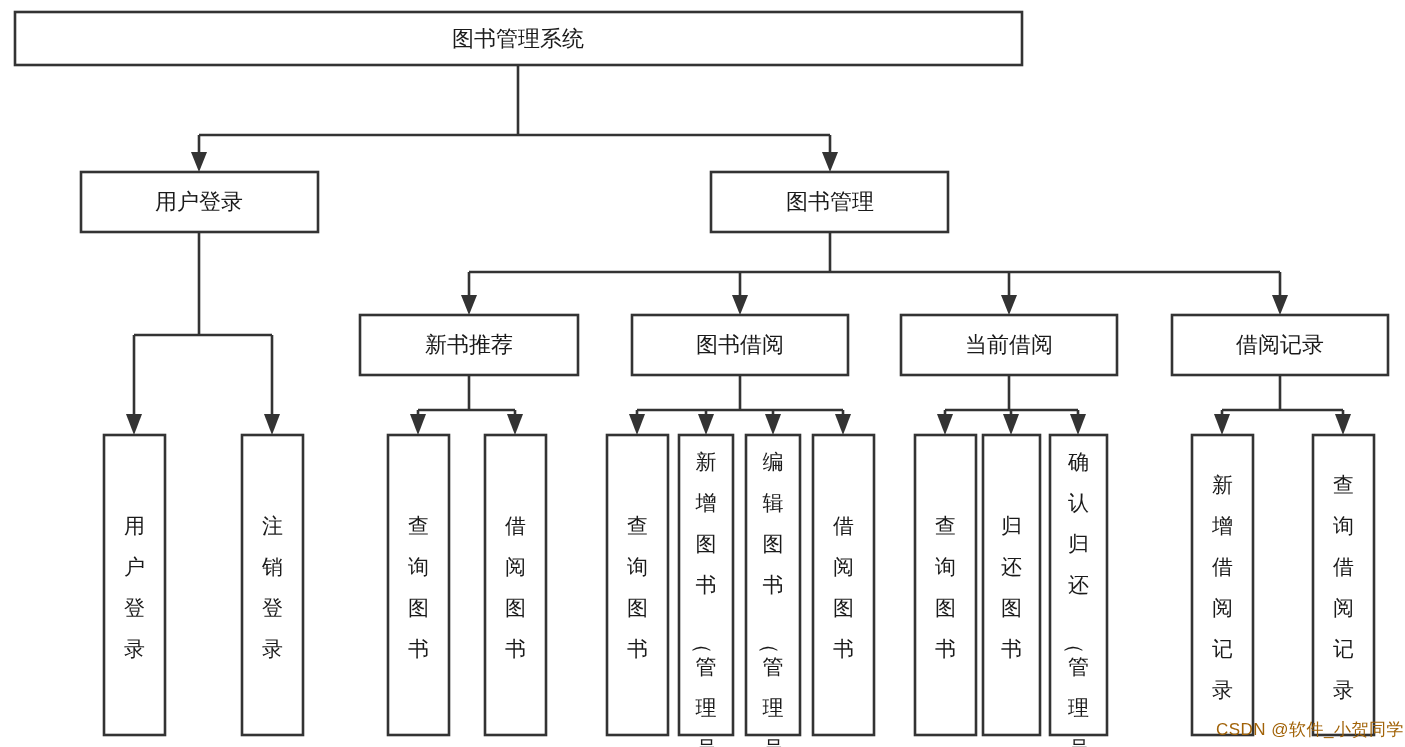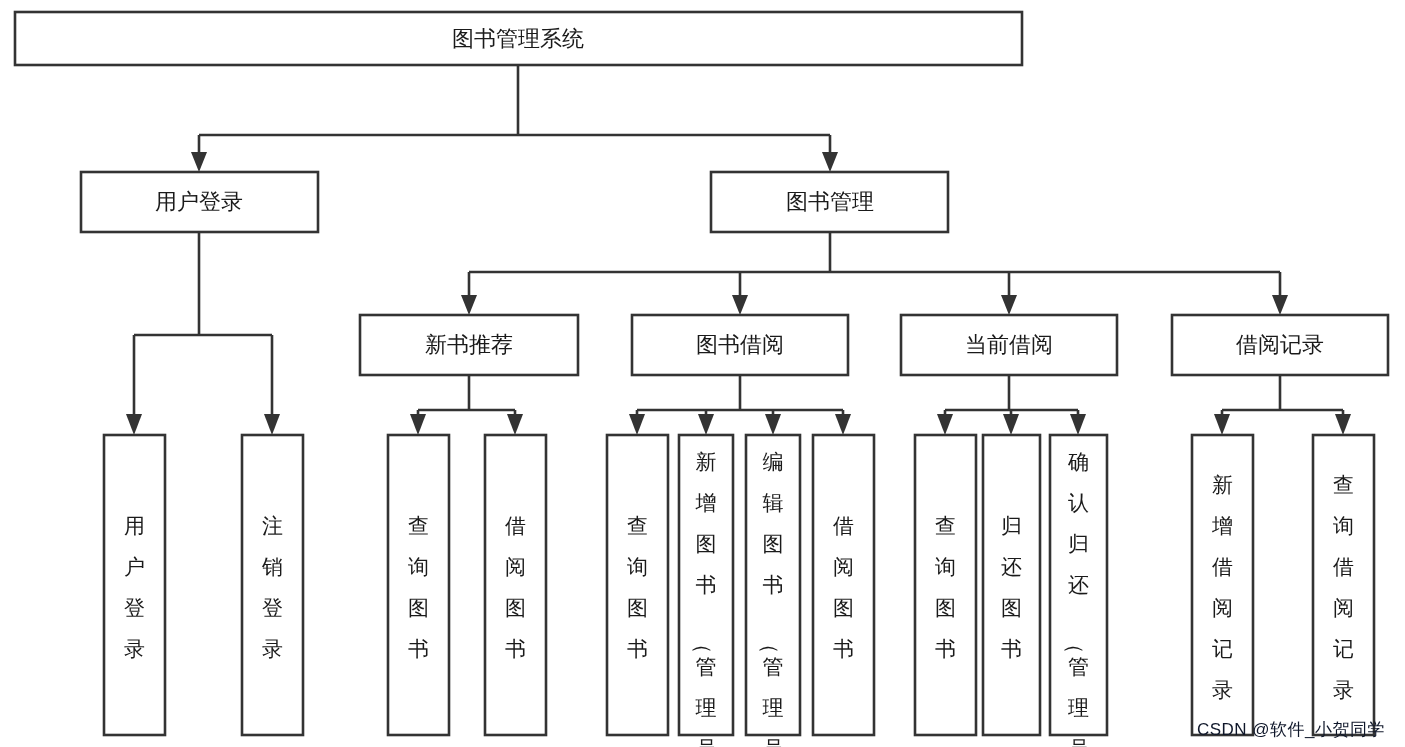--- a/index.html
+++ b/index.html
@@ -13,23 +13,23 @@
     fill:#1a1a1a;font-family:"Liberation Sans","DejaVu Sans",sans-serif;
     font-size:22px;text-anchor:middle;dominant-baseline:middle;
   }
   .leaf-label{
     fill:#1a1a1a;font-family:"Liberation Sans","DejaVu Sans",sans-serif;
     font-size:21px;text-anchor:middle;
   }
   .link{stroke:#333333;stroke-width:2.6;fill:none;}
   .arrow-head{fill:#333333;stroke:none;}
   .watermark{
-    position:absolute;right:20px;bottom:6px;
+    position:absolute;right:1px;bottom:6px;
     font-family:"Liberation Sans","DejaVu Sans",sans-serif;
-    font-size:17px;color:#0f172a;letter-spacing:.5px;white-space:nowrap;
+    font-size:17px;color:#a16207;letter-spacing:.5px;white-space:nowrap;
     user-select:none;
   }
 </style>
 </head>
 <body>
 
 <svg id="canvas" viewBox="0 0 1405 747" xmlns="http://www.w3.org/2000/svg">
 
   <g>
 

